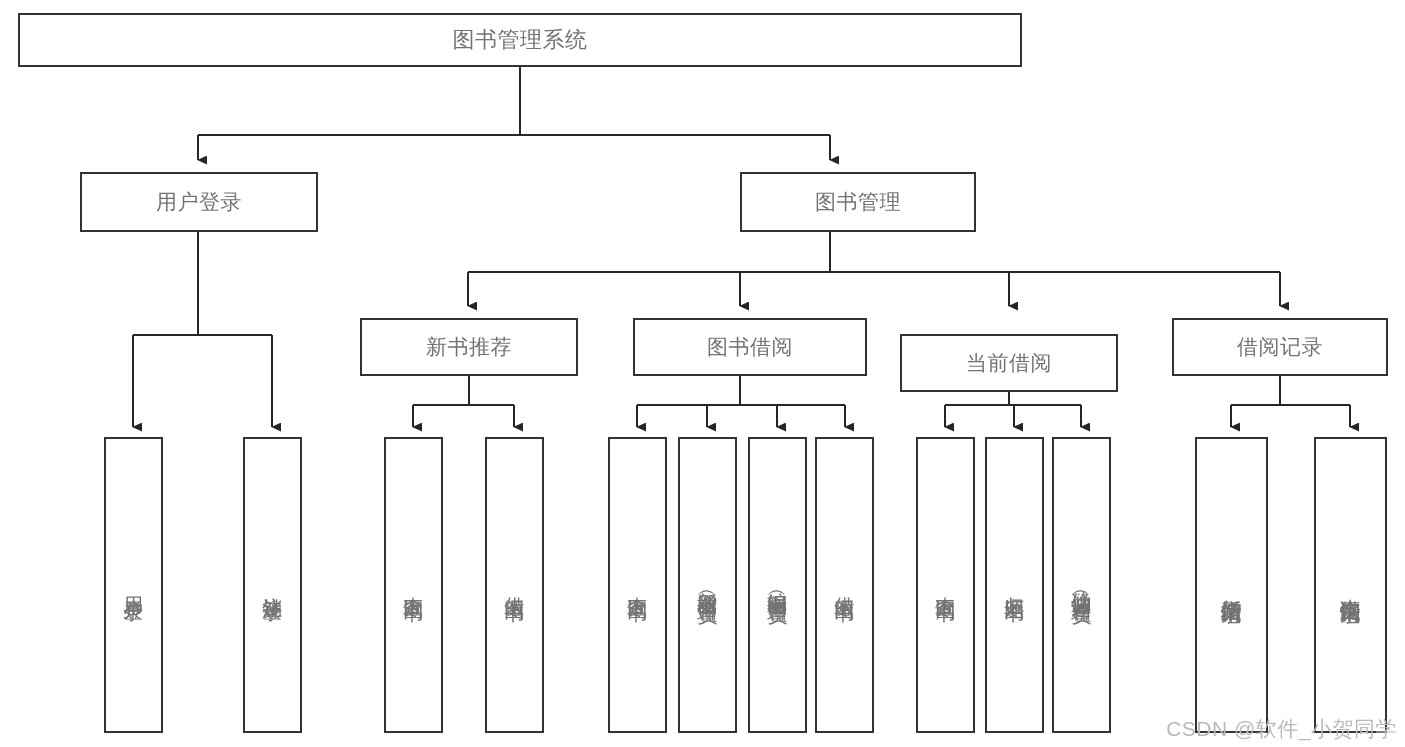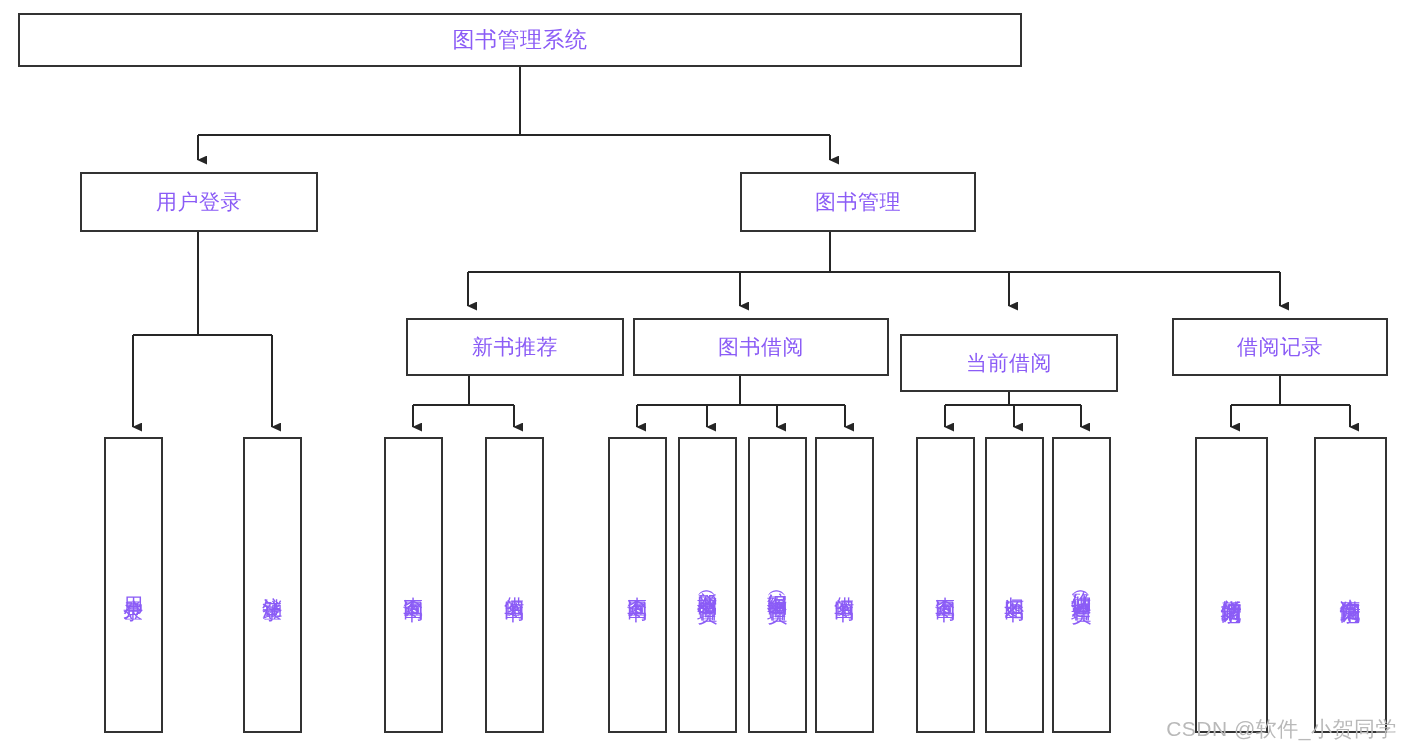--- a/index.html
+++ b/index.html
@@ -28,21 +28,21 @@
     background:#ffffff;
     border:2.5px solid #333333;
     display:flex;
     align-items:center;
     justify-content:center;
     z-index:2;
   }
   .node .label{
     font-size:21px;
     line-height:1.25;
-    color:#8b5cf6;
+    color:#737373;
     letter-spacing:0.5px;
     white-space:nowrap;
     text-align:right;
   }
   .node.root .label{font-size:22px;}
   .node.leaf{
     border-width:2.5px;
   }
   .node.leaf .label{
     writing-mode:vertical-rl;
@@ -127,24 +127,24 @@
     <span class="label">图书管理系统</span>
   </div>
 
   <div class="node" style="left:80px;top:172px;width:238px;height:60px;">
     <span class="label">用户登录</span>
   </div>
   <div class="node" style="left:740px;top:172px;width:236px;height:60px;">
     <span class="label">图书管理</span>
   </div>
 
-  <div class="node" style="left:360px;top:318px;width:218px;height:58px;margin-left:46px;">
+  <div class="node" style="left:360px;top:318px;width:218px;height:58px;">
     <span class="label">新书推荐</span>
   </div>
-  <div class="node" style="left:633px;top:318px;width:256px;height:58px;">
+  <div class="node" style="left:633px;top:318px;width:234px;height:58px;">
     <span class="label">图书借阅</span>
   </div>
   <div class="node" style="left:900px;top:318px;width:218px;height:58px;margin-top:16px;">
     <span class="label">当前借阅</span>
   </div>
   <div class="node" style="left:1172px;top:318px;width:216px;height:58px;">
     <span class="label">借阅记录</span>
   </div>
 
   <div class="node leaf" style="left:104px;top:437px;width:59px;height:296px;">

